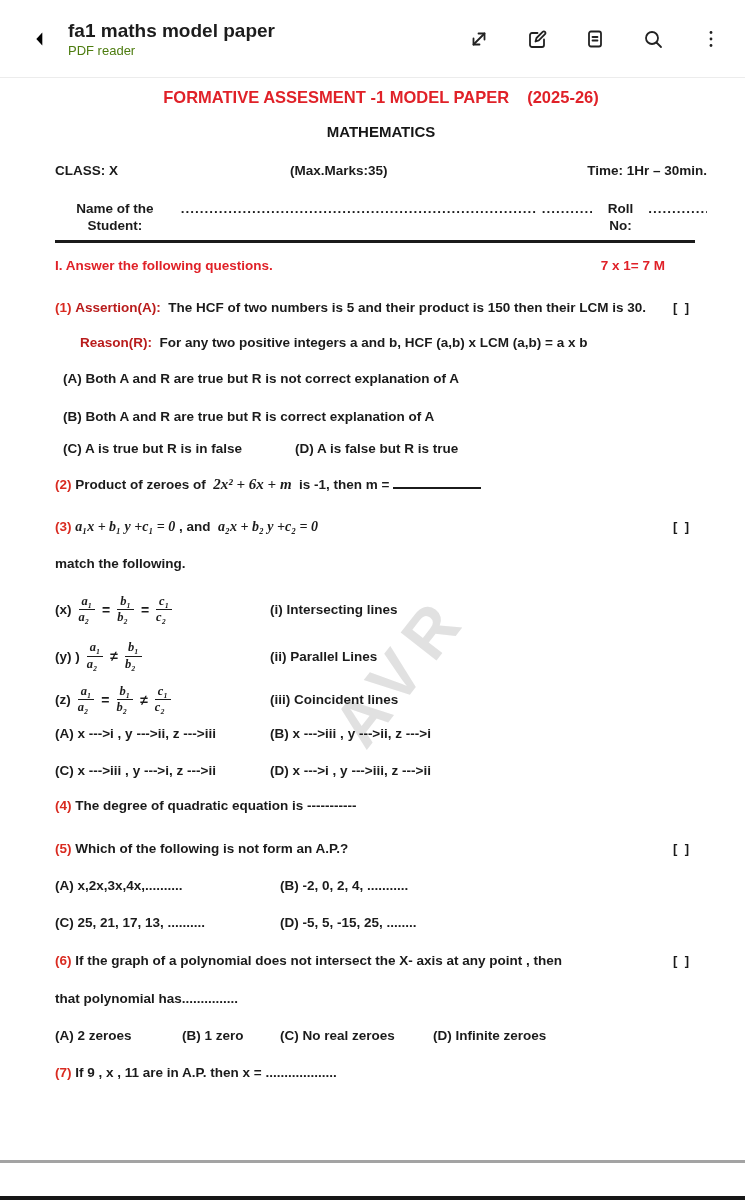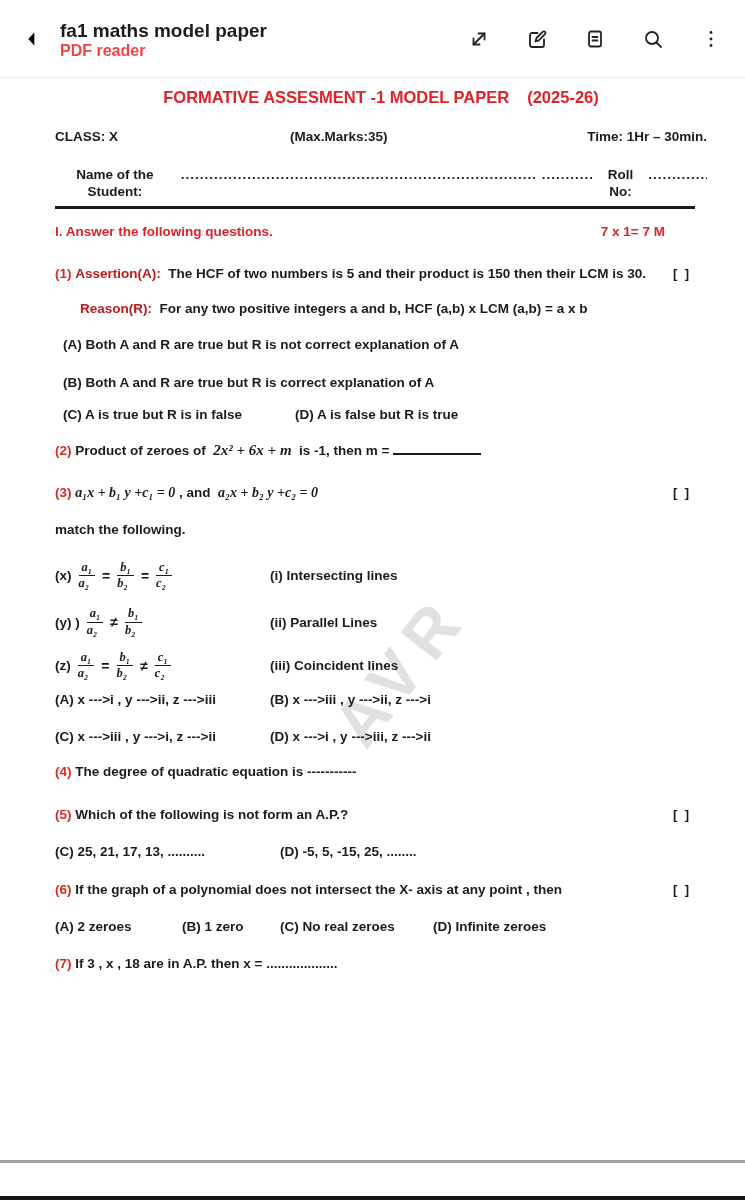--- a/index.html
+++ b/index.html
@@ -1,26 +1,26 @@
 <!DOCTYPE html>
 <html><head>
 <meta charset="utf-8">
 <style>
   * { margin:0; padding:0; box-sizing:border-box; }
   html,body { width:745px; height:1200px; background:#ffffff; overflow:hidden;
               font-family:"Liberation Sans", sans-serif; }
 
   
   .appbar { height:78px; display:flex; align-items:center; background:#fff;
-            border-bottom:1px solid #ececec; padding:0 14px 0 12px; position:relative; }
+            border-bottom:1px solid #ececec; padding:0 14px 0 20px; position:relative; }
   .back-btn { width:40px; height:40px; display:flex; align-items:center; justify-content:center;
               cursor:pointer; flex:0 0 auto; }
   .titleblock { margin-left:8px; flex:1 1 auto; overflow:hidden; }
   .appbar-title { font-size:19px; font-weight:700; color:#1c1c1c; line-height:23px; white-space:nowrap; }
-  .appbar-sub { font-size:16px; font-weight:700; color:#ef4444; line-height:17px; }
+  .appbar-sub { font-size:13px; font-weight:400; color:#4d7c0f; line-height:17px; }
   .actions { display:flex; align-items:center; gap:30px; margin-right:6px; }
   .icon-btn { width:28px; height:28px; display:flex; align-items:center; justify-content:center; cursor:pointer; }
   .icon-btn svg { stroke:#222; fill:none; stroke-width:1.8; stroke-linecap:round; stroke-linejoin:round; }
 
   
   .pdf-page { position:relative; width:745px; height:1082px; background:#fff;
               padding:0 38px 0 55px; color:#1b1b1b; font-weight:700; font-size:13.5px; }
   .watermark { position:absolute; left:285px; top:545px; width:230px; text-align:center;
                transform:rotate(-52deg); font-size:66px; font-weight:700; letter-spacing:12px;
                color:#c9c9c9; opacity:.55; pointer-events:none; z-index:0;
@@ -122,20 +122,21 @@
   </div>
 </div>
 
 <div class="pdf-page">
   <div class="watermark" style="position:absolute;">AVR</div>
 
   <div class="doc-title red">
     <span>FORMATIVE ASSESMENT -1 MODEL PAPER</span><span class="gap"></span><span>(2025-26)</span>
   </div>
 
+  <div class="subject">MATHEMATICS</div>
 
   <div class="row3">
     <span class="c1">CLASS: X</span>
     <span class="c2">(Max.Marks:35)</span>
     <span class="c3">Time:  1Hr – 30min.</span>
   </div>
 
   <div class="namerow">
     <span>Name of the Student:</span>
     <span class="dots fill">...........................................................................  ......................</span>
@@ -247,35 +248,40 @@
   <div class="line" style="margin-top:18px;">
     <span class="qnum">(4)</span>
     <span>The degree of quadratic equation is -----------</span>
   </div>
 
   <div class="line flexline" style="margin-top:26px;">
     <span class="qnum">(5)</span>&nbsp;<span>Which of the following is not form an A.P.?</span>
     <span class="bracket">[  ]</span>
   </div>
   <div class="line optrow2">
+    <span class="oc w225">(A) x,2x,3x,4x,..........</span>
+    <span class="oc">(B) -2, 0, 2, 4, ...........</span>
+  </div>
+  <div class="line optrow2">
     <span class="oc w225">(C) 25, 21, 17, 13, ..........</span>
     <span class="oc">(D) -5, 5, -15, 25, ........</span>
   </div>
 
   <div class="line flexline" style="margin-top:21px;">
     <span class="qnum">(6)</span>&nbsp;<span>If the  graph of a polynomial does not intersect the X- axis at any point , then</span>
     <span class="bracket">[  ]</span>
   </div>
+  <div class="line" style="margin-top:21px;">that polynomial has...............</div>
   <div class="line optrow4">
     <span class="oc q6a">(A) 2 zeroes</span>
     <span class="oc q6b">(B)  1 zero</span>
     <span class="oc q6c">(C)  No real zeroes</span>
     <span class="oc">(D)  Infinite zeroes</span>
   </div>
 
   <div class="line">
     <span class="qnum">(7)</span>
-    <span>If 3 , x , 18 are in A.P. then x = ...................</span>
+    <span>If 9 , x , 11 are in A.P. then x = ...................</span>
   </div>
 </div>
 
 <div class="page-boundary"></div>
 <div class="bottom-edge"></div>
 
 </body></html>

